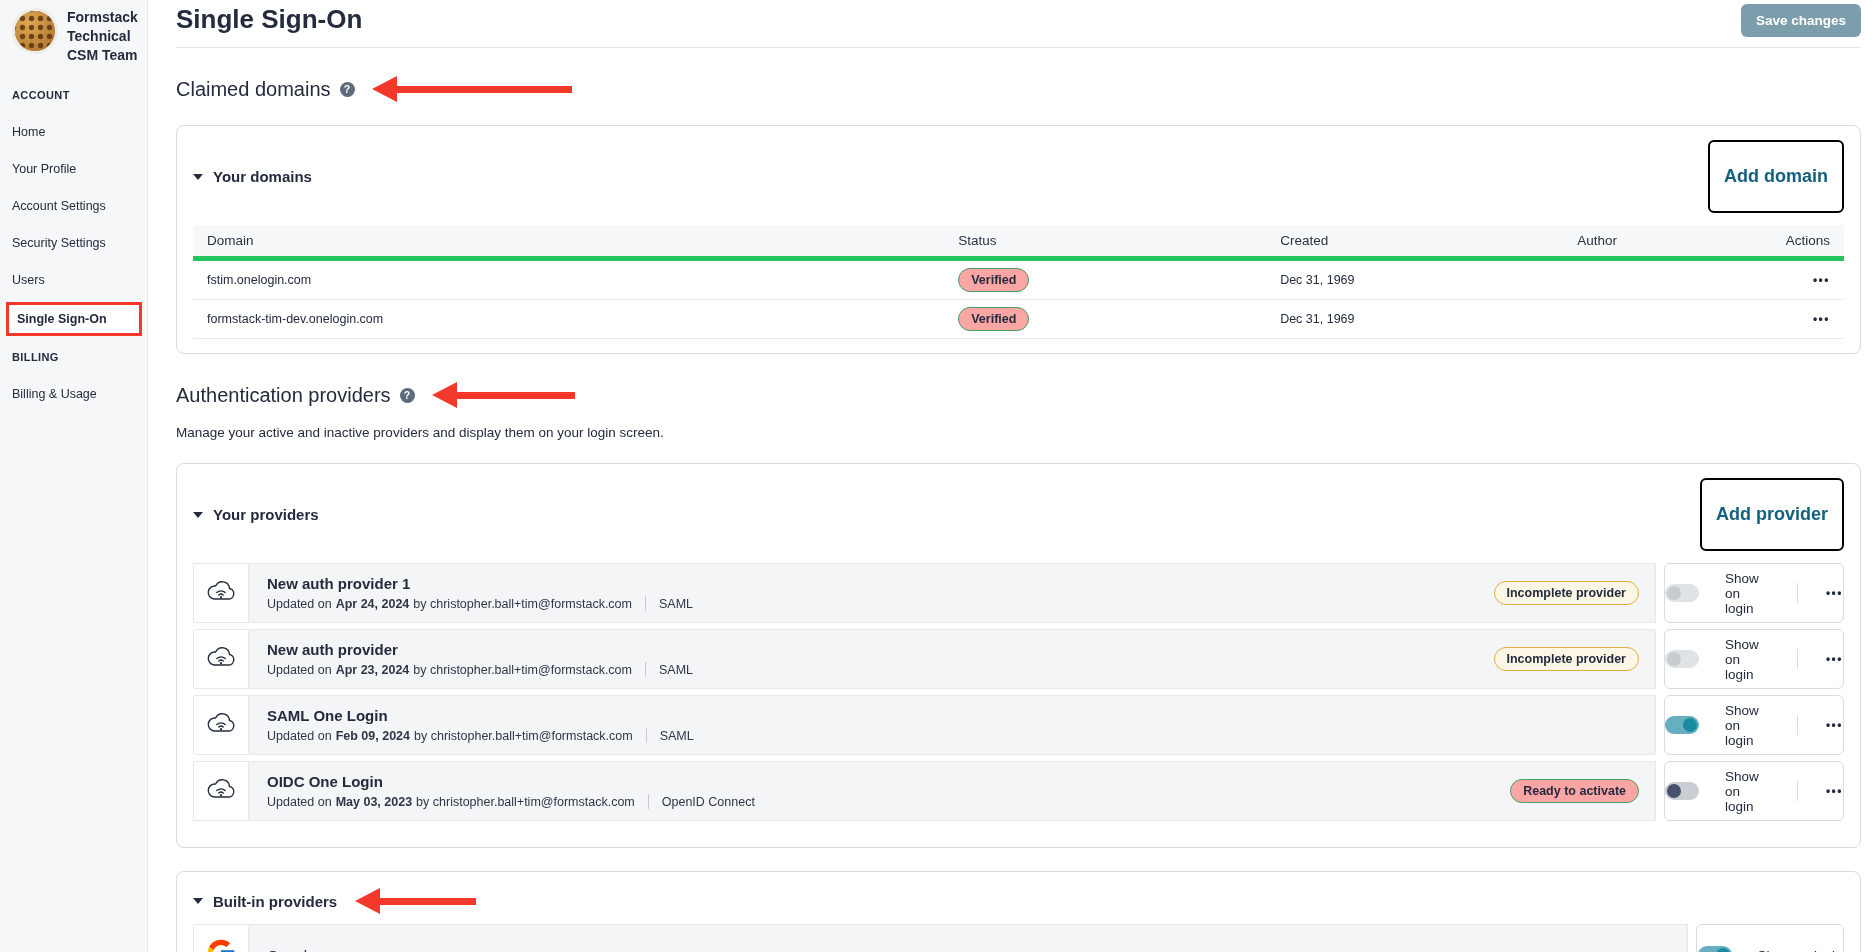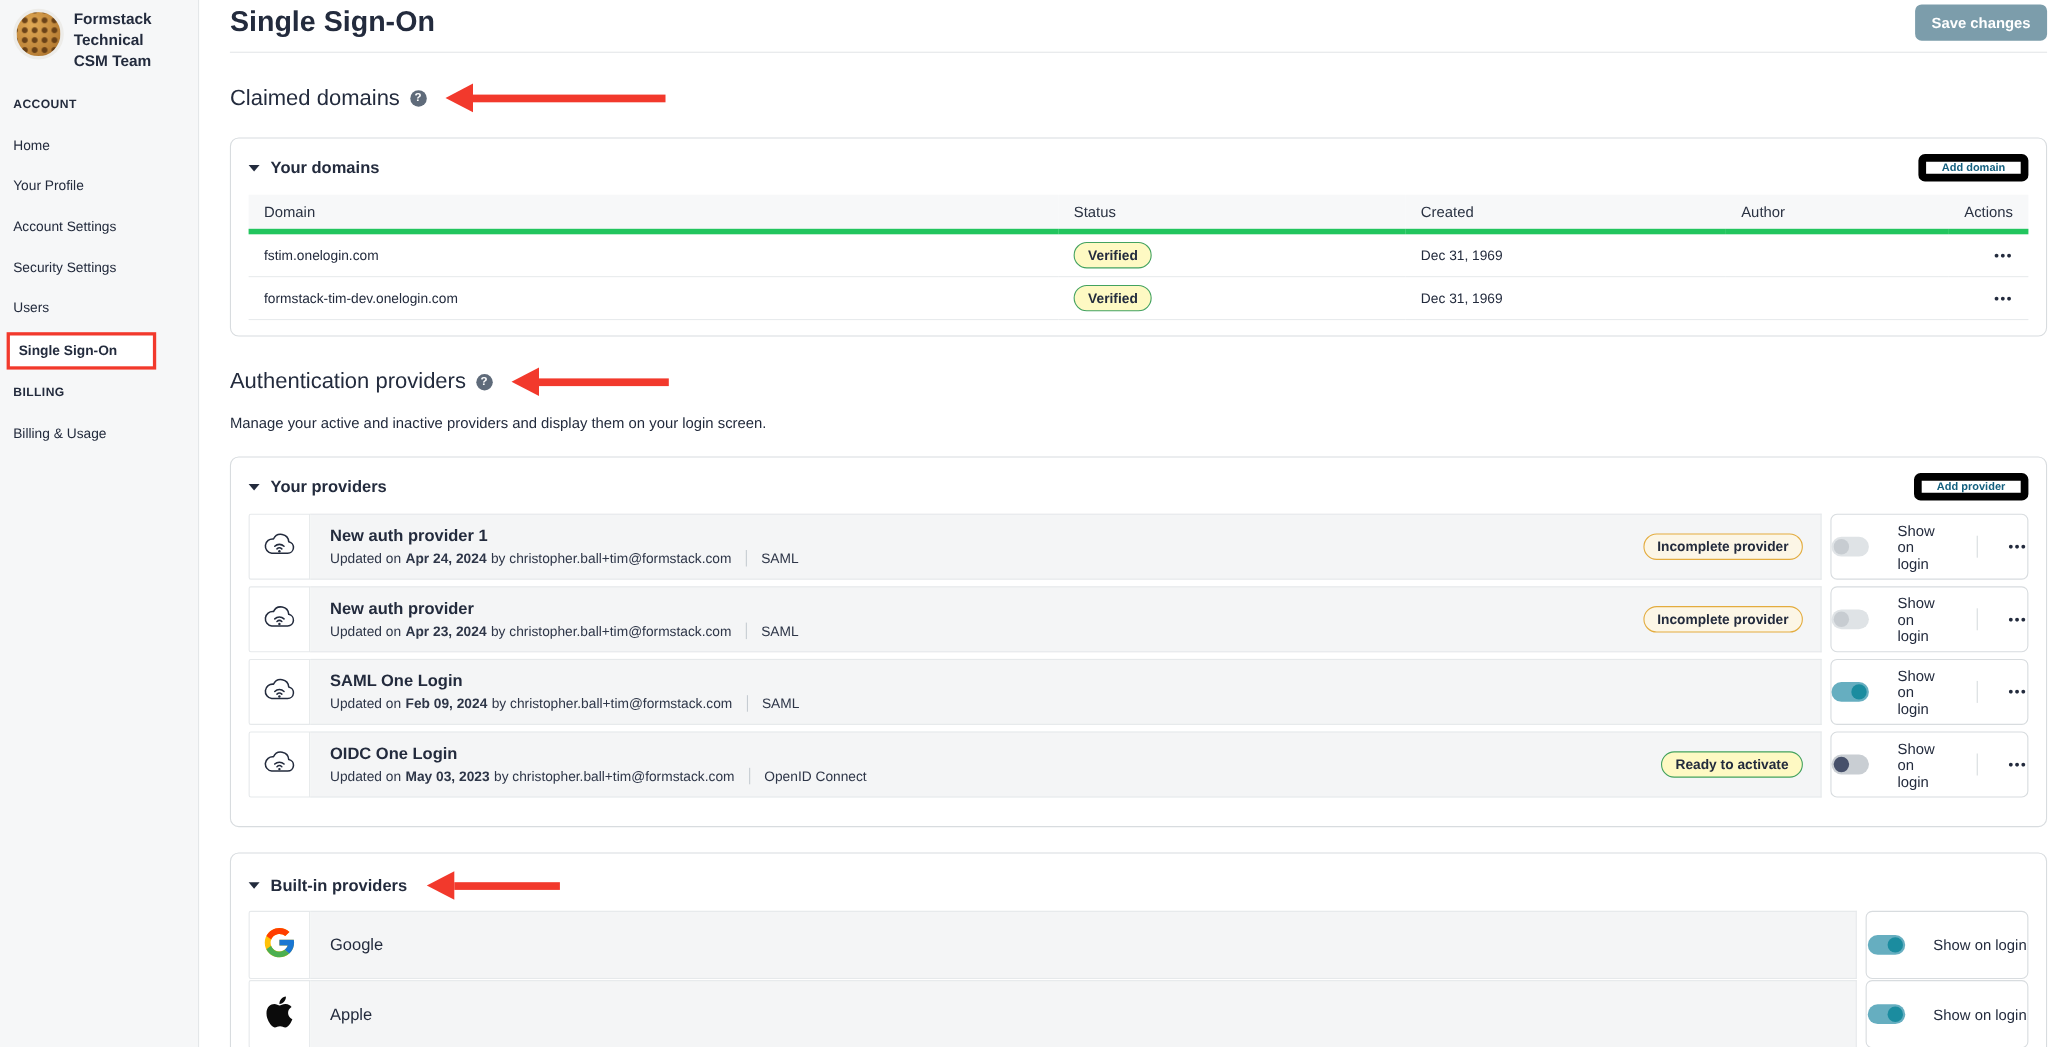--- a/index.html
+++ b/index.html
@@ -4,21 +4,21 @@
 <style>
   * { box-sizing: border-box; }
   html,body { margin:0; padding:0; }
   body {
     width:1873px; height:952px; overflow:hidden;
     font-family:"Liberation Sans", sans-serif;
     color:#232B3D; background:#fff; display:flex;
   }
   
   .sidebar {
-    width:181px; flex-shrink:0; background:#F6F7F8;
+    width:148px; flex-shrink:0; background:#F6F7F8;
     border-right:1px solid #E4E7E9; padding:8px 8px 0 12px;
   }
   .team-block { display:flex; gap:9px; margin-bottom:24px; }
   .avatar {
     width:46px; height:46px; border-radius:50%; flex-shrink:0;
     border:3px solid #EDECE9;
     background:
       radial-gradient(circle, rgba(90,52,15,.85) 2.2px, transparent 3.2px) 3px 3px / 9px 9px,
       radial-gradient(circle at 35% 30%, #E0A955, #B97F35 70%, #8F5E22);
   }
@@ -48,34 +48,34 @@
   }
   .annotation-arrow { display:flex; align-items:center; margin-left:8px; }
   .arrow-head { width:0; height:0; border-top:13px solid transparent; border-bottom:13px solid transparent; border-right:25px solid #F2392C; }
   .arrow-tail { height:7px; background:#F2392C; }
   .section-desc { font-size:13.5px; margin-top:17px; }
   .panel { border:1px solid #D8DCDF; border-radius:8px; margin-top:23px; padding:14px 16px; }
   .panel-header { display:flex; justify-content:space-between; align-items:center; }
   .panel-title { display:flex; align-items:center; gap:10px; font-size:15px; font-weight:700; }
   .caret { width:0; height:0; border-left:5px solid transparent; border-right:5px solid transparent; border-top:6px solid #232B3D; cursor:pointer; }
   .add-btn {
-    border:7px solid #000000; color:#14607F; background:#fff; border-radius:6px;
-    font-family:inherit; font-size:10px; font-weight:700; padding:0 14px; cursor:pointer;
+    border:2px solid #000000; color:#14607F; background:#fff; border-radius:6px;
+    font-family:inherit; font-size:18px; font-weight:700; padding:24px 14px; cursor:pointer;
   }
   
   table { width:100%; border-collapse:collapse; margin-top:12px; }
   thead tr { background:#F7F8F9; }
   th { text-align:left; font-weight:400; font-size:13.5px; color:#2A3242; padding:8px 14px; border-bottom:5px solid #22c55e; }
   td { font-size:12.5px; padding:7px 14px; border-bottom:1px solid #E8EBED; height:34px; }
   th.col-actions, td.col-actions { text-align:right; }
   .badge {
     display:inline-block; border-radius:13px; padding:4px 12px;
     font-size:12.5px; font-weight:700; white-space:nowrap;
   }
-  .badge.success { border:1.5px solid #43A25F; background:#fef9c3; }
+  .badge.success { border:1.5px solid #43A25F; background:#fca5a5; }
   .badge.warning { border:1.5px solid #E3AC3F; background:#FCF6E6; }
   .dots { font-size:12px; font-weight:700; letter-spacing:1.5px; cursor:pointer; white-space:nowrap; }
   
   .rows-wrap { margin-top:12px; }
   .provider-row { display:flex; align-items:stretch; height:60px; margin-bottom:6px; }
   .provider-row:last-child { margin-bottom:12px; }
   .icon-cell {
     width:56px; flex-shrink:0; background:#fff; border:1px solid #E6E9EB; border-right:1px solid #E6E9EB;
     border-radius:2px 0 0 2px; display:flex; align-items:center; justify-content:center;
   }

